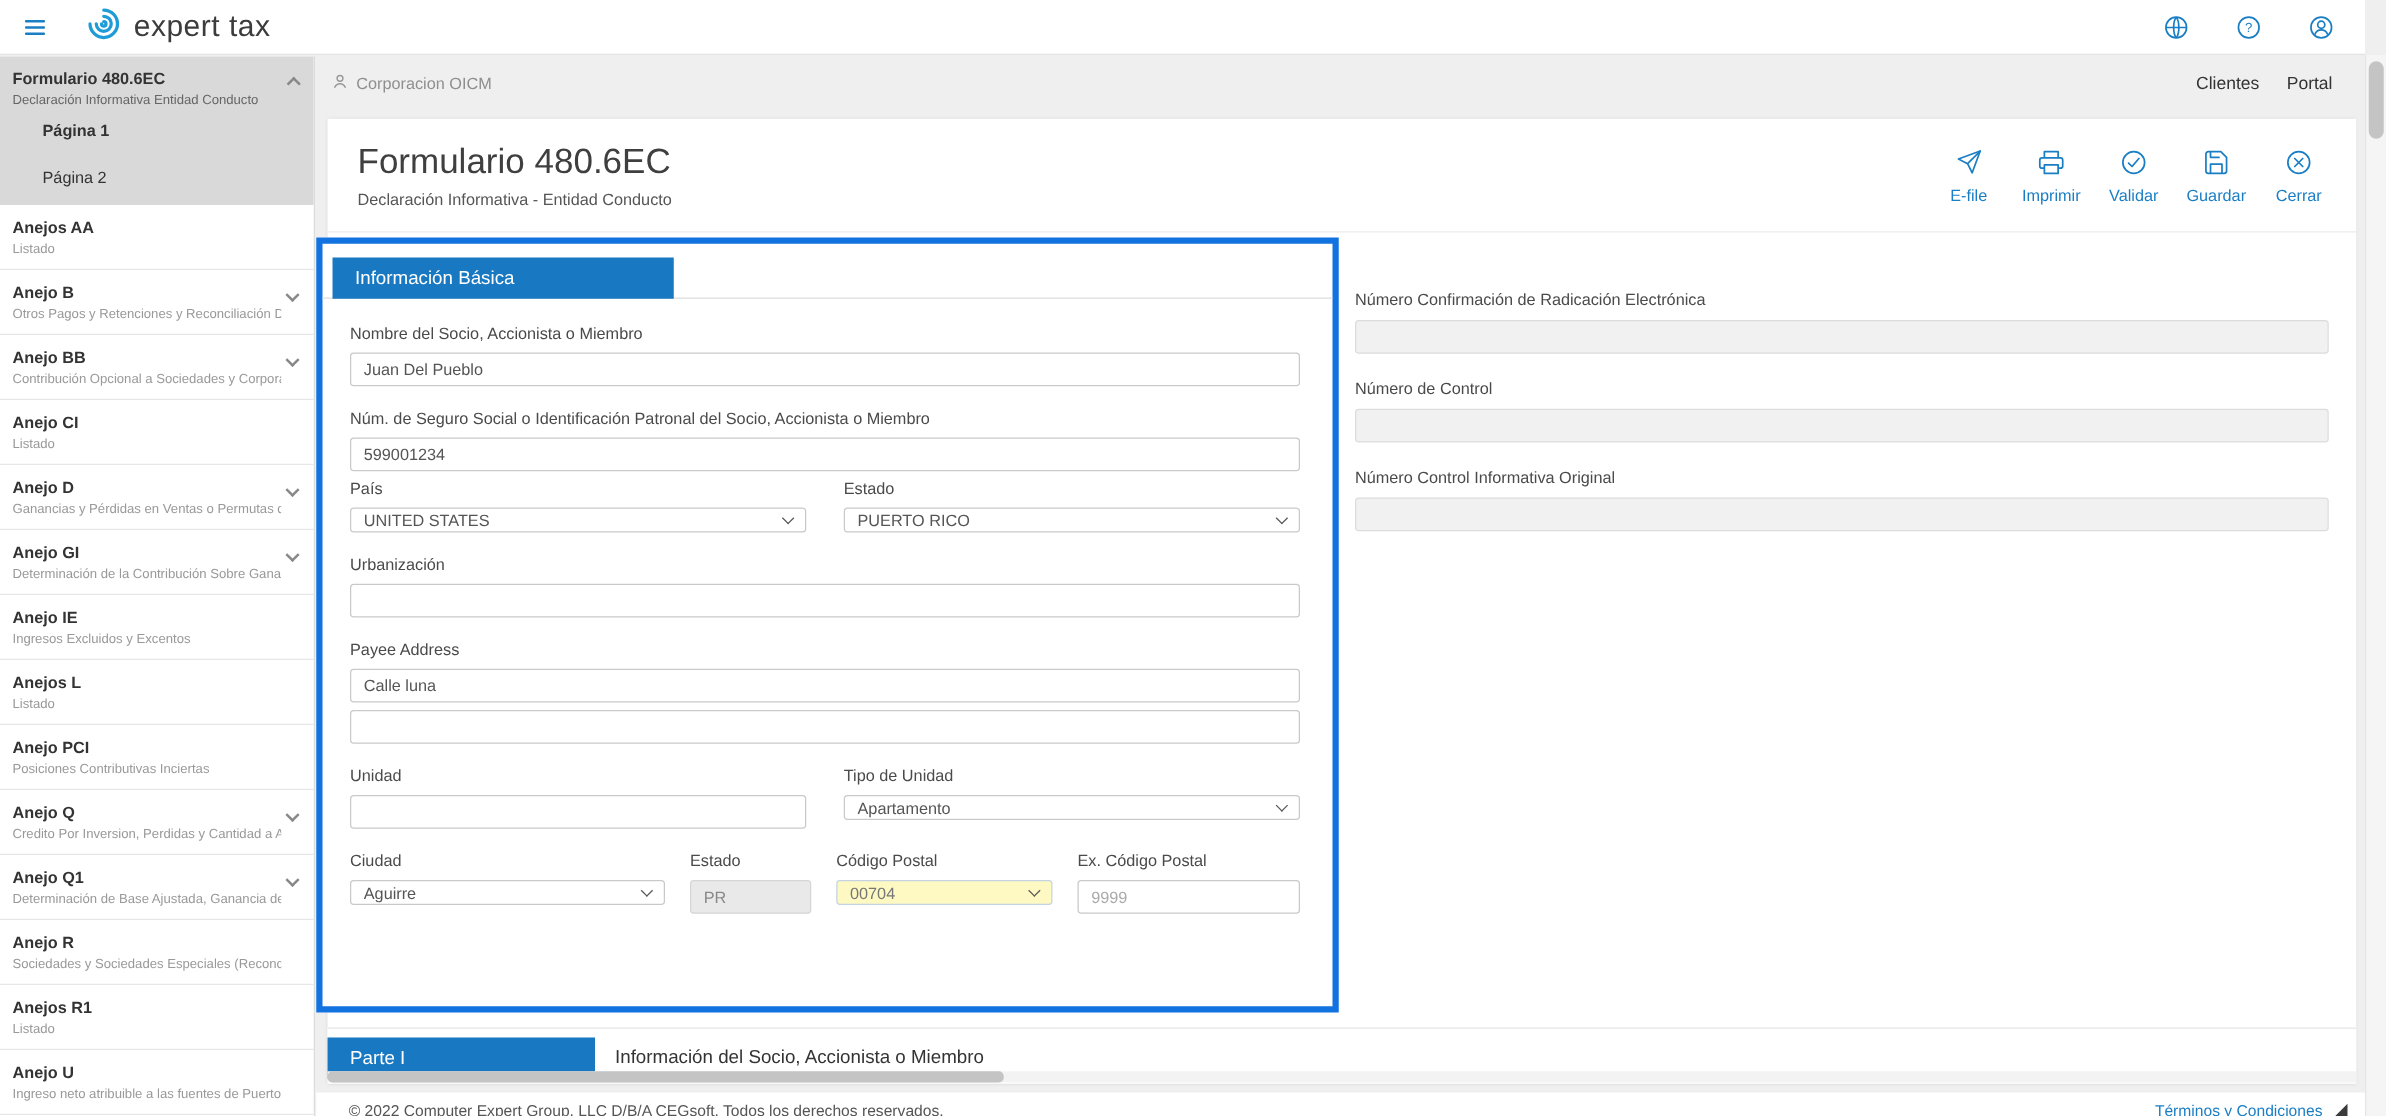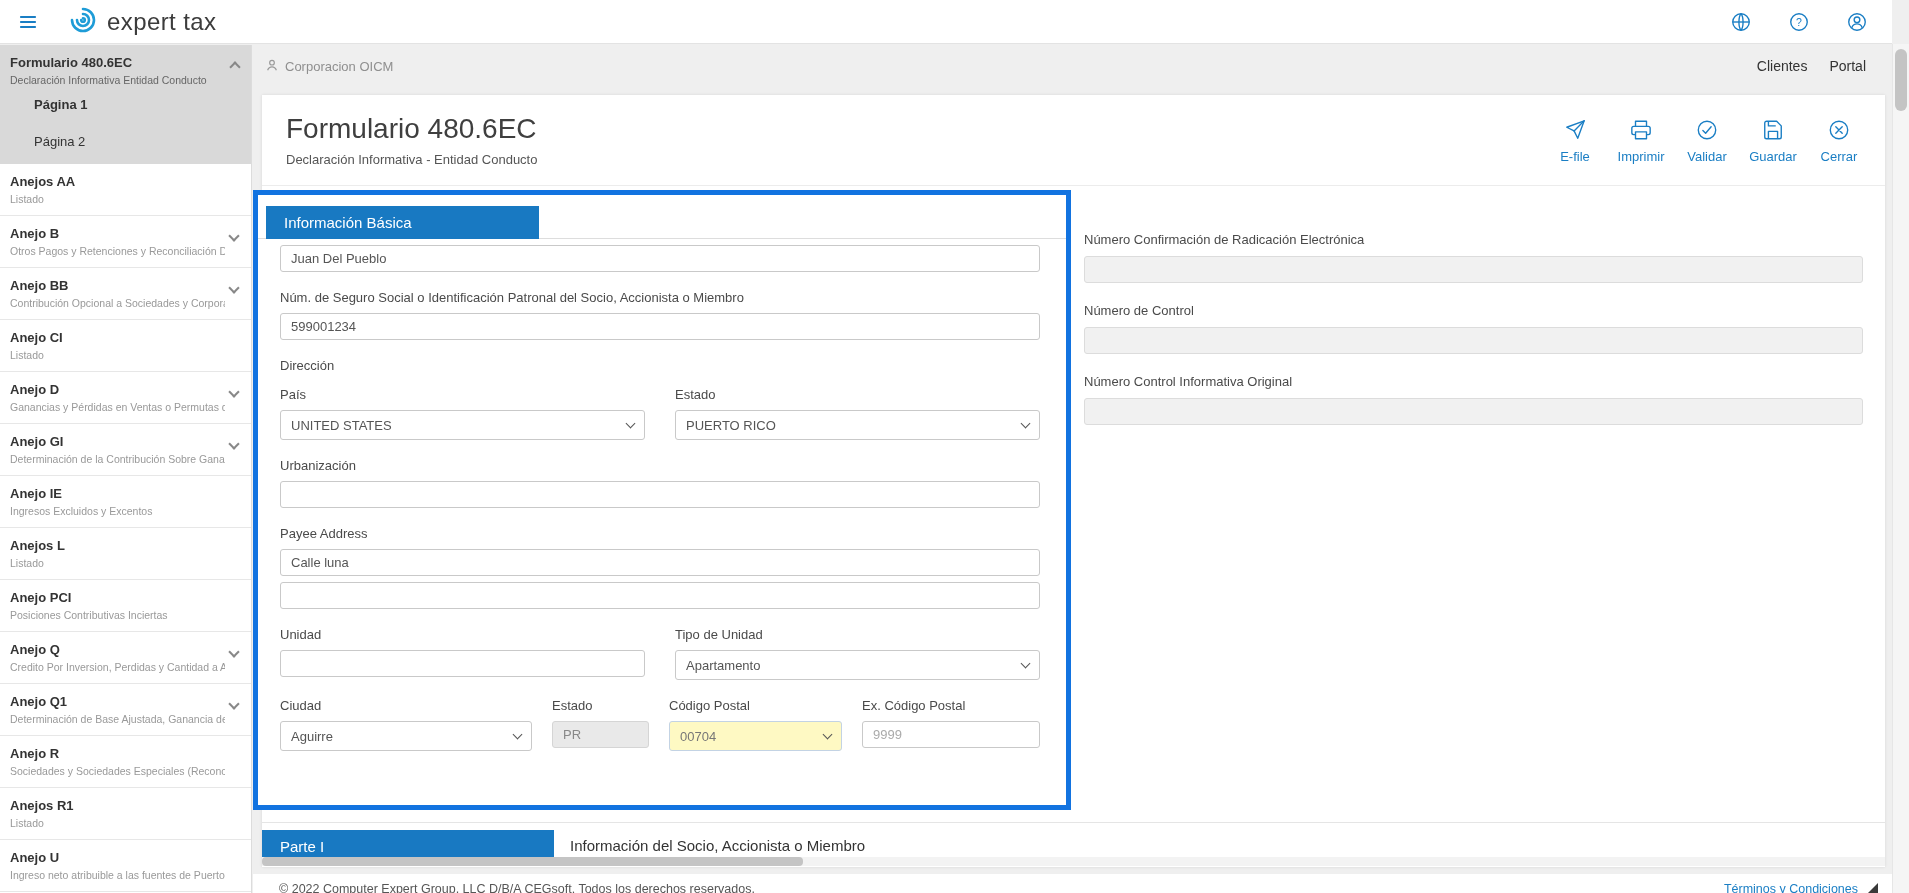--- a/index.html
+++ b/index.html
@@ -60,21 +60,21 @@
               padding:8px 0 8px 18px; width:273px; height:33px; cursor:pointer; }
   .hl-form { padding:6px 26px 0 22px; }
   .flabel { font-size:13px; color:#4a4a4a; margin:18px 0 8px; }
   .flabel.first { margin-top:14px; }
   input.txt { width:100%; height:27px; border:1px solid #c9c9c9; border-radius:3px;
               font-size:13px; color:#555; padding:0 10px; background:#fff;
               font-family:"Liberation Sans", sans-serif; }
   input.txt::placeholder { color:#aaa; }
   input.txt.disabled { background:#e9e9e9; border-color:#d5d5d5; color:#888; }
   input.txt.gray { background:#f1f1f1; border-color:#dcdcdc; }
-  .select { height:30px; border:1px solid #c9c9c9; border-radius:3px; background:#fff;
+  .select { height:20px; border:1px solid #c9c9c9; border-radius:3px; background:#fff;
             display:flex; align-items:center; padding:0 10px; font-size:13px; color:#555; cursor:pointer; }
   .select .sel-val { flex:1; white-space:nowrap; overflow:hidden; }
   .sel-chev { width:7px; height:7px; border-right:1.7px solid #555; border-bottom:1.7px solid #555;
               transform:rotate(45deg); margin-top:-4px; flex:none; }
   .select.blue { background:#fef9c3; color:#777; border-color:#c3d3e4; }
   .row { display:flex; gap:30px; }
   .row .col { flex:1; min-width:0; }
   .row4 { display:flex; gap:20px; }
   .w-ciudad { width:252px; flex:none; }
   .w-estado { width:97px; flex:none; }
@@ -84,21 +84,21 @@
 
   
   .right-col { position:absolute; left:822px; top:46px; width:779px; }
   .rc-label { font-size:13px; color:#4a4a4a; margin:20px 0 9px; }
   .rc-label.first { margin-top:0; }
 
   
   .parte-row { position:absolute; left:0; right:0; top:636px; height:42px;
                border-top:1px solid #e5e5e5; border-bottom:1px solid #ddd;
                display:flex; align-items:flex-end; background:#fff; }
-  .parte-row .tab-blue { margin-left:0; width:292px; }
+  .parte-row .tab-blue { margin-left:0; width:214px; }
   .parte-heading { font-size:15px; color:#333; margin:0 0 9px 16px; }
 
   
   .hscroll { position:absolute; left:0; right:0; bottom:1px; height:9px; background:#f3f3f3; }
   .hscroll .thumb { position:absolute; left:0; top:0; height:9px; width:541px; background:#c4c4c4;
                     border-radius:4px; cursor:pointer; }
   .vscroll { position:absolute; right:0; top:44px; width:17px; bottom:0; background:#f5f5f5;
              border-left:1px solid #e6e6e6; z-index:7; }
   .vscroll .thumb { position:absolute; left:2px; right:2px; top:5px; height:62px; background:#c4c4c4;
                     border-radius:6px; cursor:pointer; }
@@ -304,26 +304,26 @@
       </div>
     </div>
 
     <div class="panel-body">
 
       <div class="highlight">
         <div class="hl-tabbar">
           <span class="tab-blue">Información Básica</span>
         </div>
         <div class="hl-form">
+          <div class="flabel first">Nombre del Socio, Accionista o Miembro</div>
           <input class="txt" type="text" value="Juan Del Pueblo" style="">
 
           <div class="flabel">Núm. de Seguro Social o Identificación Patronal del Socio, Accionista o Miembro</div>
           <input class="txt" type="text" value="599001234" style="">
 
-          <div class="flabel">Dirección</div>
 
           <div class="row">
             <div class="col">
               <div class="flabel" style="margin-top:6px;">País</div>
               <div class="select">
                 <span class="sel-val">UNITED STATES</span>
                 <span class="sel-chev"></span>
               </div>
             </div>
             <div class="col">

